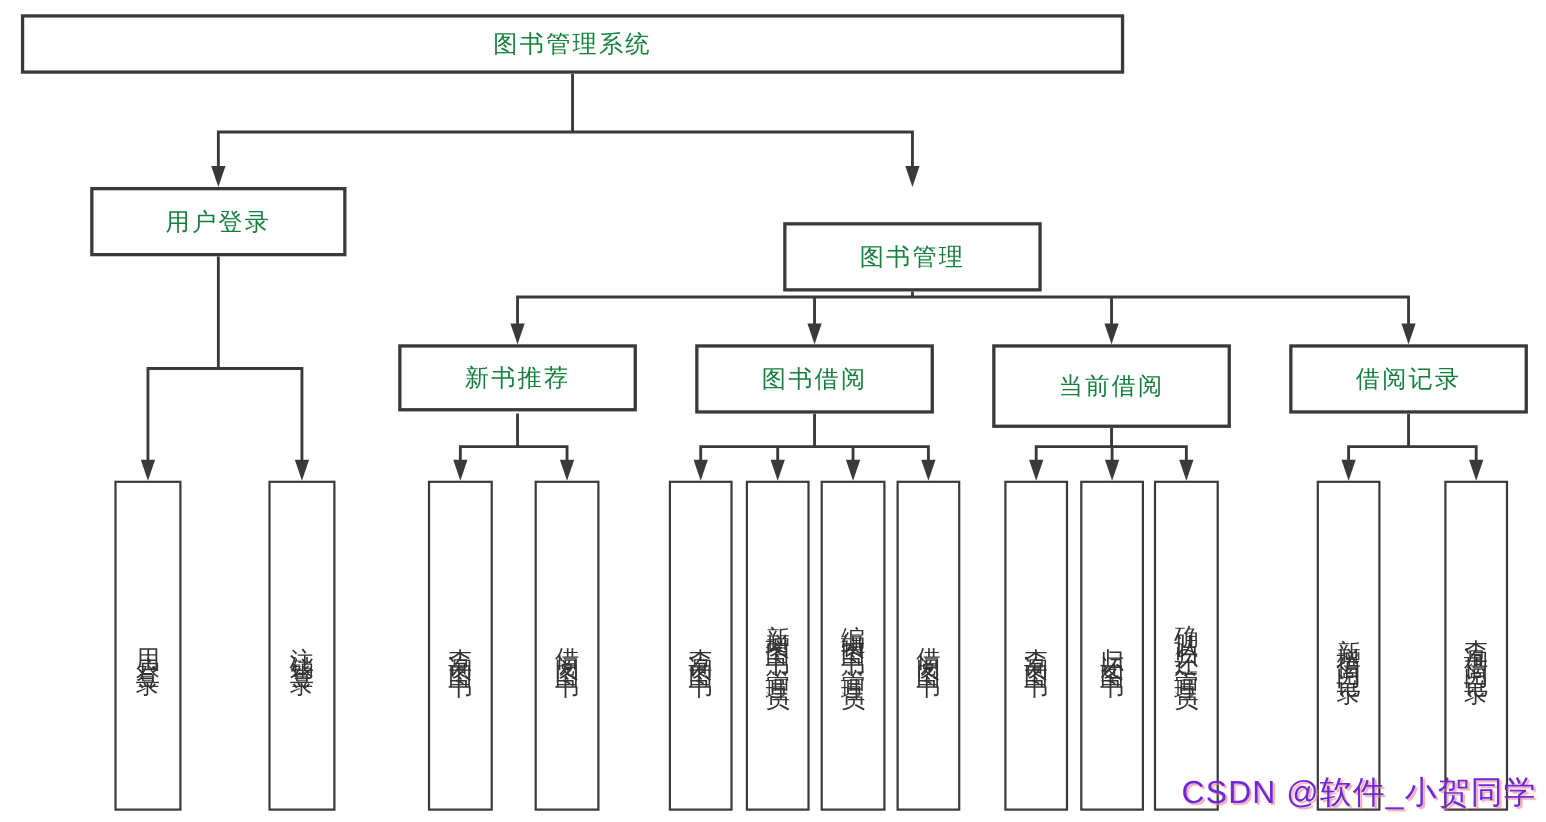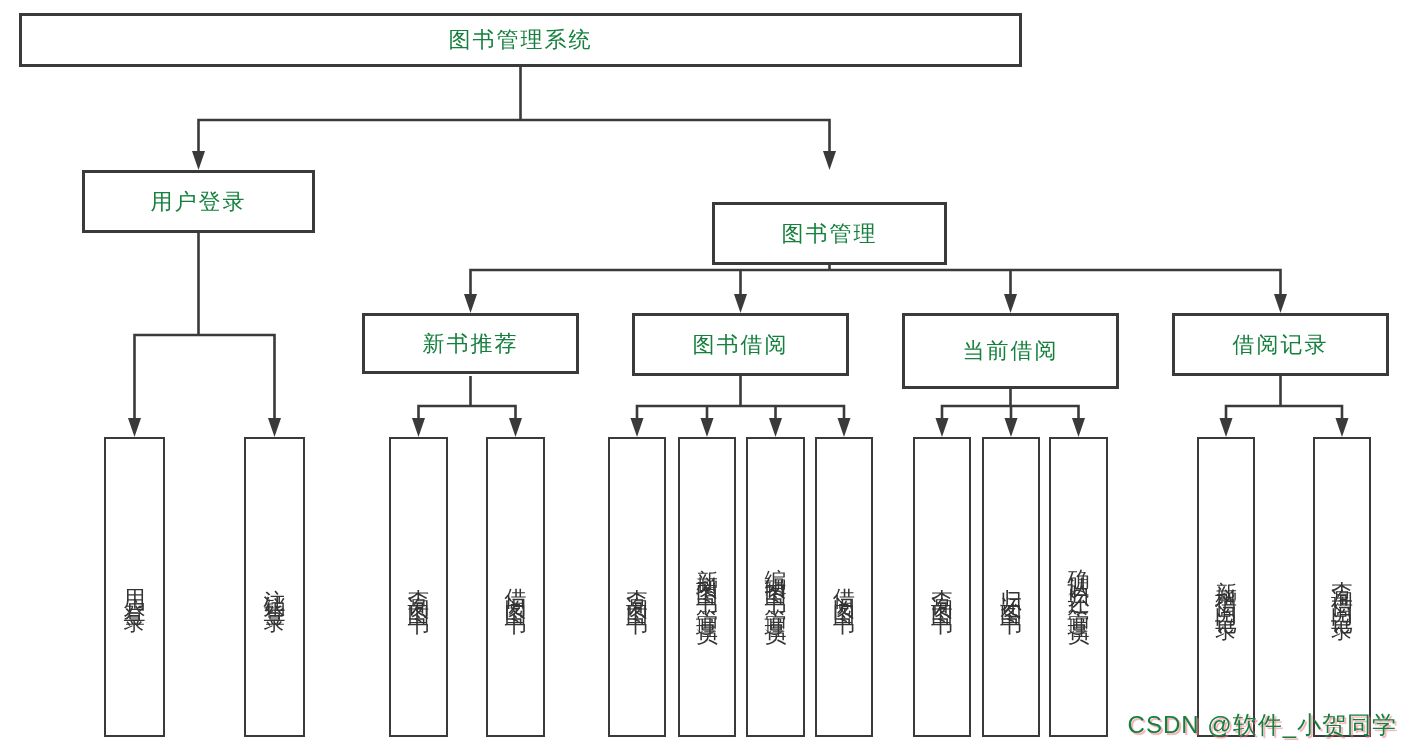--- a/index.html
+++ b/index.html
@@ -46,22 +46,22 @@
     font-size: 22px;
     letter-spacing: 8px;
     line-height: 1;
     color: #333333;
     white-space: nowrap;
   }
   .watermark {
     position: absolute;
     right: 8px;
     bottom: 6px;
-    font-size: 24px;
-    color: #15803d;
+    font-size: 29px;
+    color: #6d28d9;
     letter-spacing: 1px;
     text-shadow: 2px 2px 1px rgba(238, 122, 136, 0.65);
     white-space: nowrap;
   }
 </style>
 </head>
 <body>
 
 <div class="stage">
 

